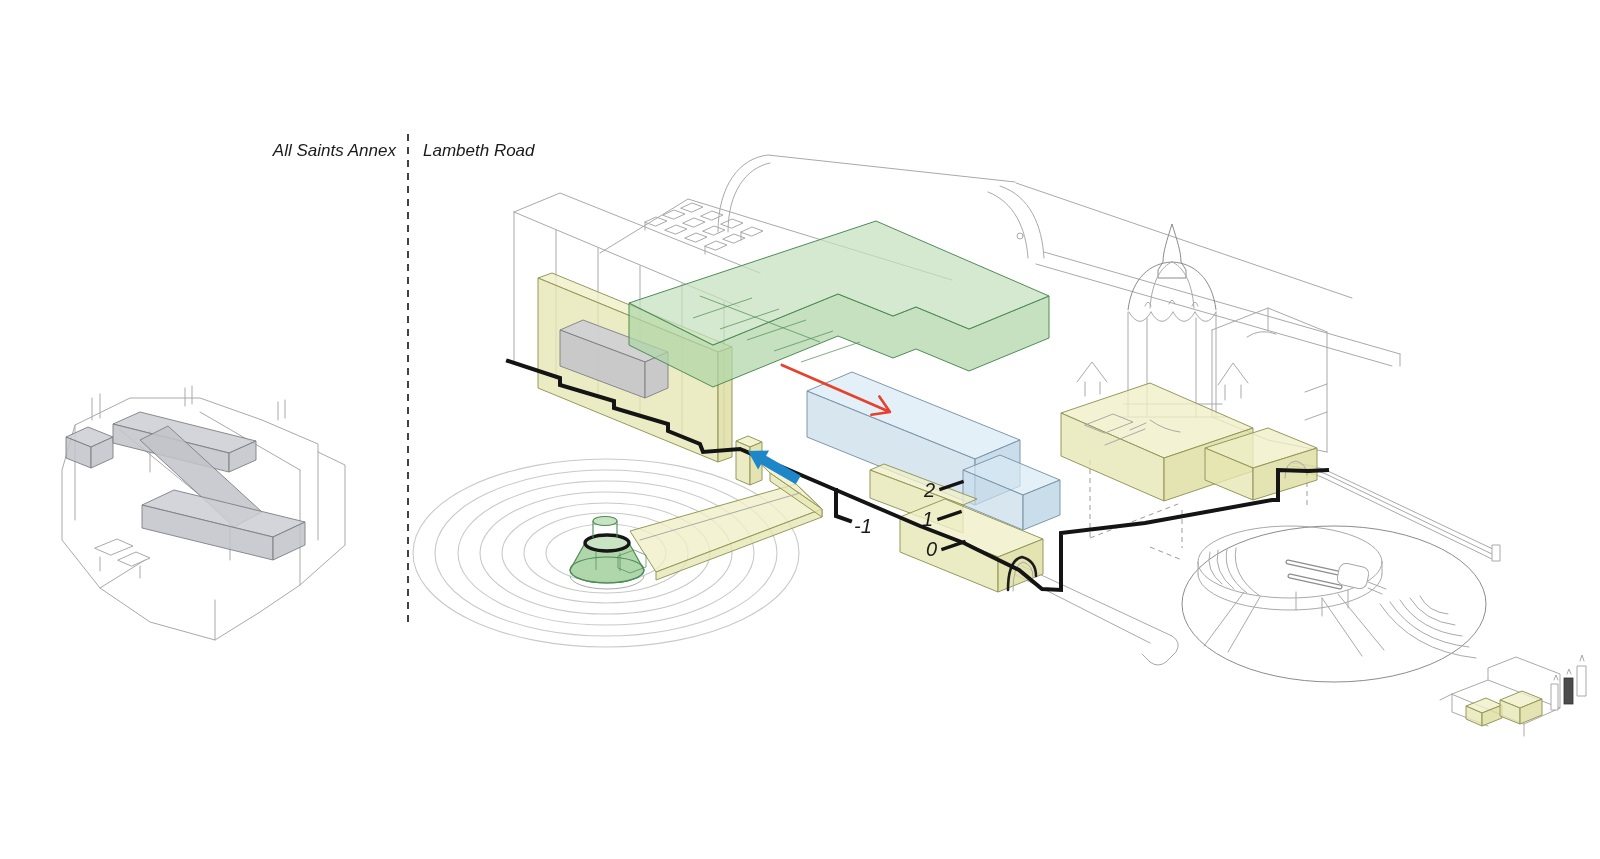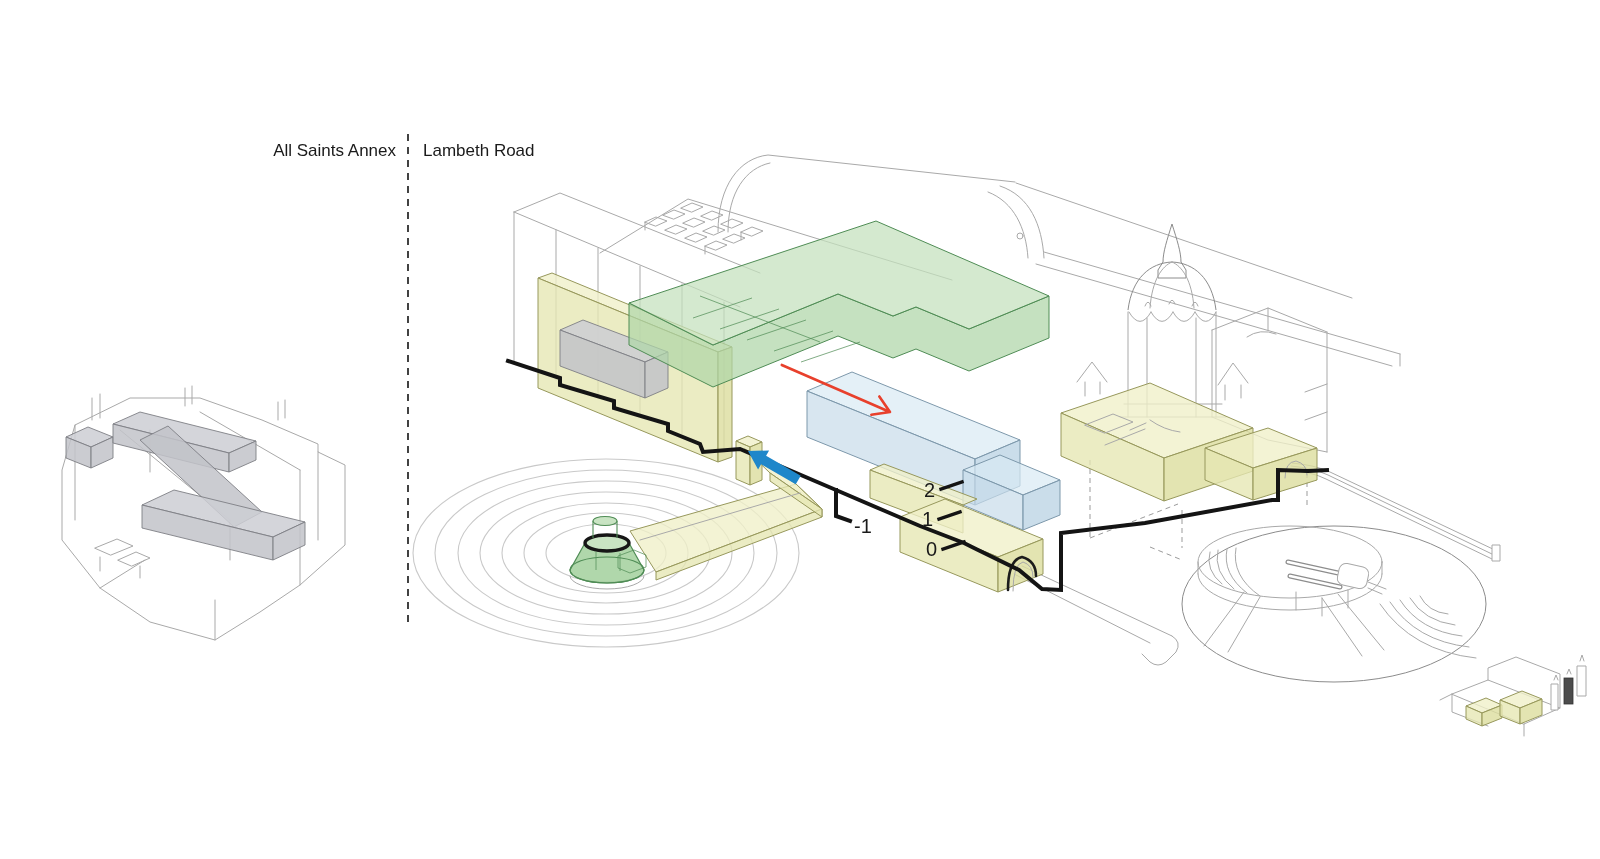--- a/index.html
+++ b/index.html
@@ -1,16 +1,16 @@
 <!DOCTYPE html>
 <html style="--bg: #ffffff; --ink: #1a1a1a; --line_light: #a9a9a9; --line_mid: #8c8c8c; --datum: #141414; --green_light: #c3e1bd; --green_mid: #aed6a8; --green_strong: #9ccd96; --green_edge: #4f8c55; --yellow_light: #eff0c8; --yellow_mid: #e6e7b2; --yellow_dark: #dcdd9e; --yellow_edge: #97985c; --blue_light: #d9e9f3; --blue_mid: #c7dcea; --blue_dark: #b5d0e2; --blue_edge: #7d98ab; --gray_light: #cdced3; --gray_mid: #c2c3c9; --gray_edge: #7e7f85; --ripple: #c9c9c9; --arrow_red: #e8402c; --arrow_blue: #1e87ca;"><head>
 <meta charset="utf-8">
 <style>
   html,body{margin:0;padding:0;background:#fff;}
-  .stage{width:1600px;height:859px;position:relative;background:var(--bg,#fff);overflow:hidden;}
+  .stage{width:1600px;height:859px;position:relative;background:var(--bg,#fff);overflow:hidden;font-style:italic;}
   svg{display:block;}
   .lbl{font-family:"Liberation Sans",sans-serif;font-size:17px;fill:var(--ink);}
   .lvl{font-family:"Liberation Sans",sans-serif;font-size:20px;fill:var(--ink);}
   .ln{stroke:var(--line_light);stroke-width:1;fill:none;stroke-linejoin:round;stroke-linecap:round;}
   .lnm{stroke:var(--line_mid);stroke-width:1;fill:none;stroke-linejoin:round;}
   .lnw{stroke:var(--line_light);stroke-width:1;fill:#ffffff;stroke-linejoin:round;}
   .dash{stroke:#9b9b9b;stroke-width:1;fill:none;stroke-dasharray:5 4;}
   .divider{stroke:#2e2e2e;stroke-width:1.8;stroke-dasharray:7 6;}
   .ripple{stroke:var(--ripple);stroke-width:1.1;fill:none;}
   .datum{stroke:var(--datum);stroke-width:4;fill:none;stroke-linejoin:miter;stroke-linecap:square;}

